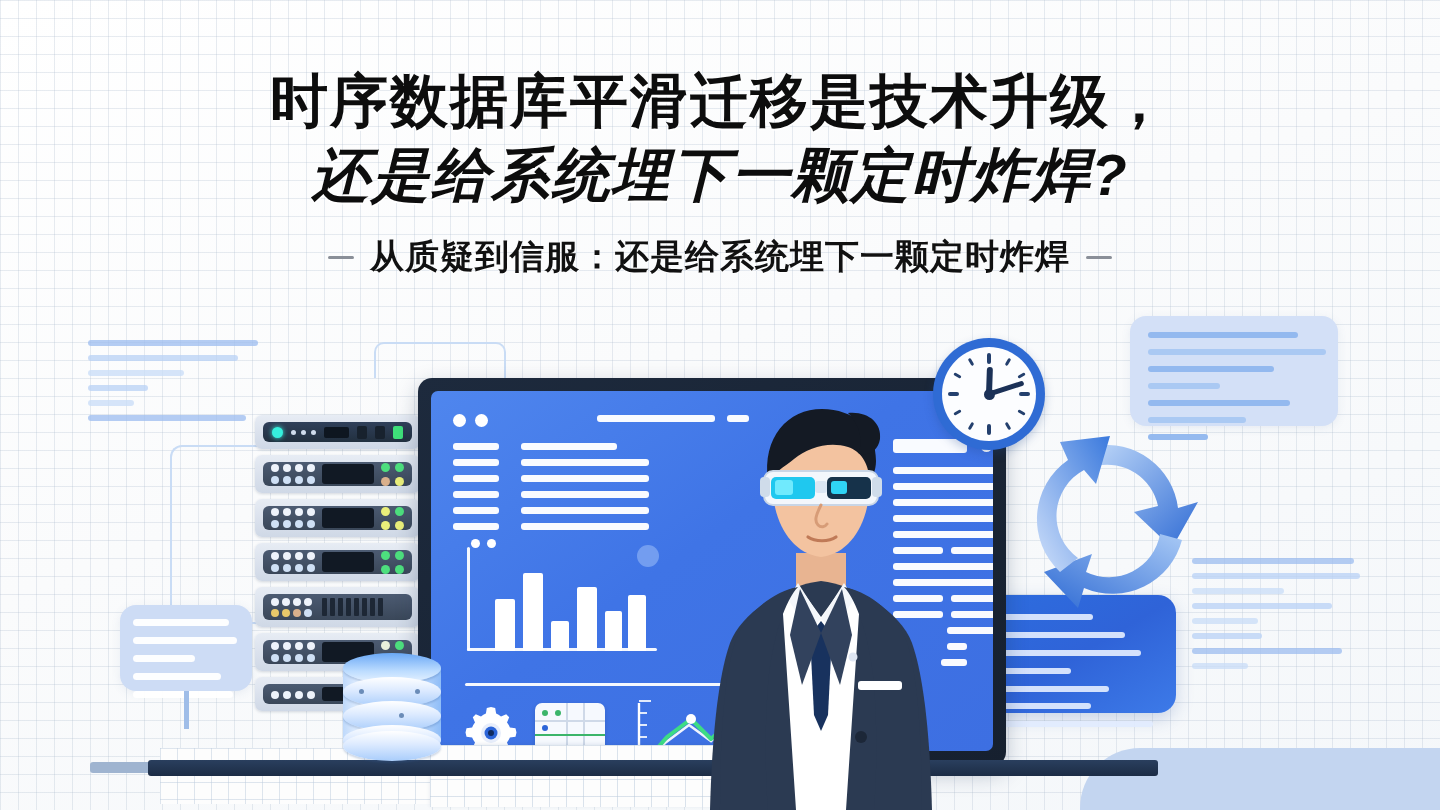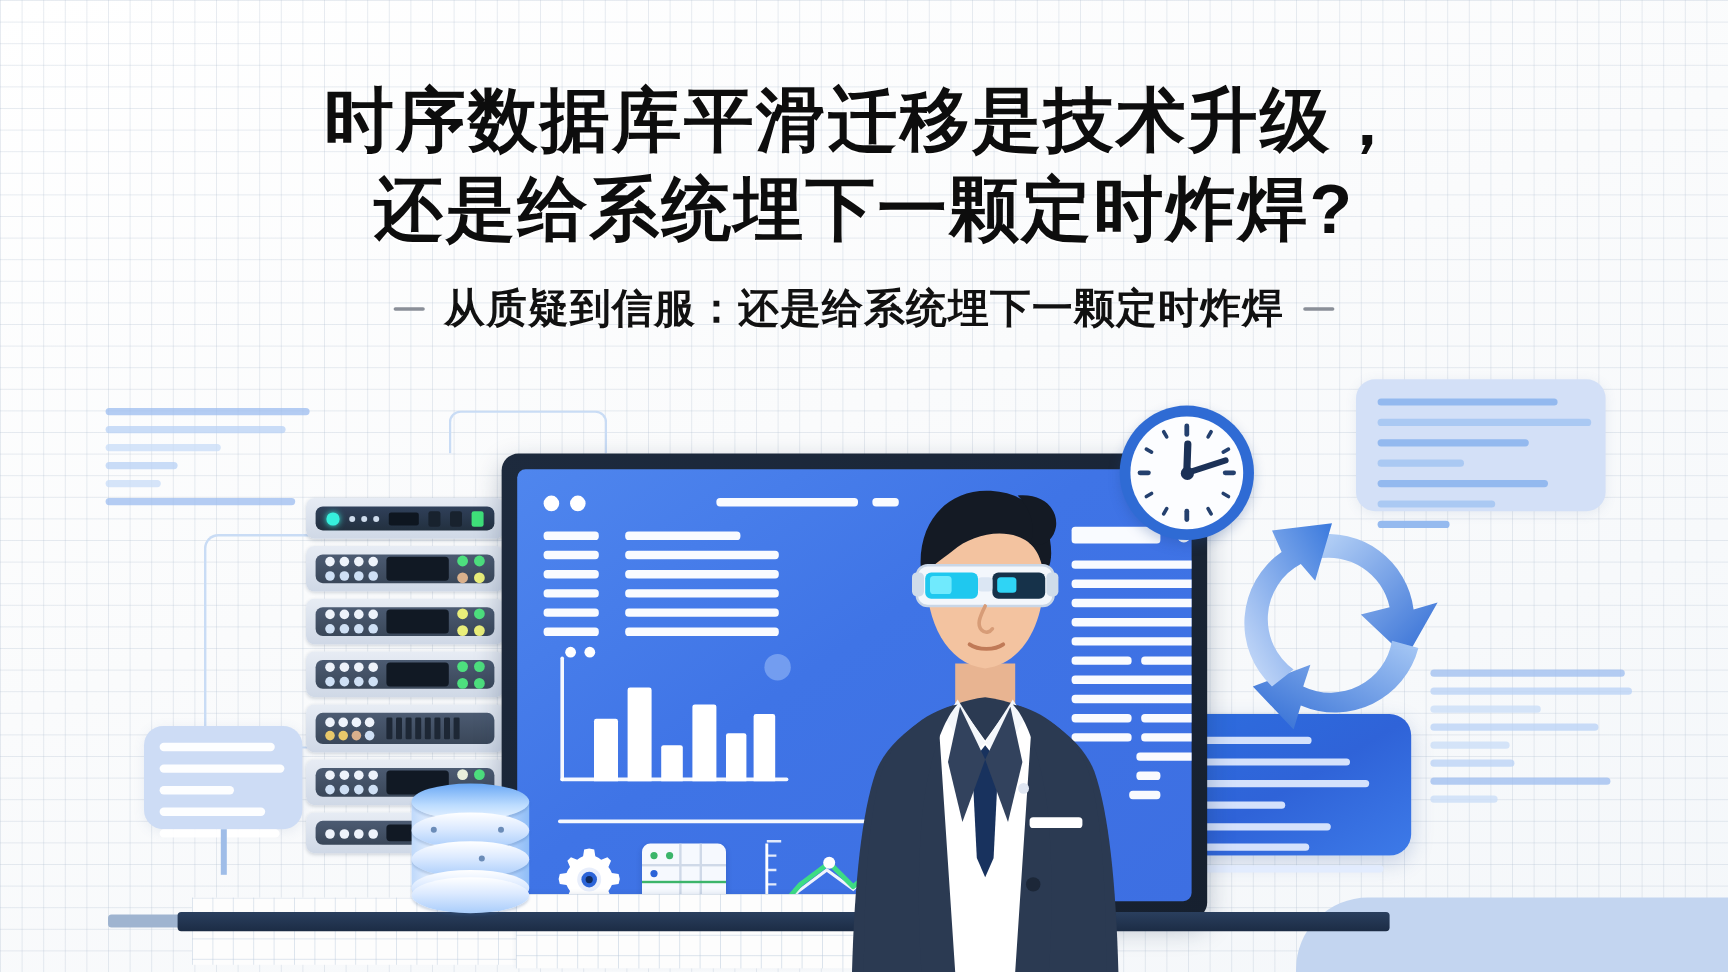--- a/index.html
+++ b/index.html
@@ -19,21 +19,21 @@
   }
   
   .header{position:absolute;left:0;top:0;width:1440px;text-align:center;z-index:40;margin-top:20px;}
   .title-line{
     font-weight:900;color:#0d0d0d;letter-spacing:2px;
     font-size:58px;line-height:1.14;
     text-shadow:0 2px 0 rgba(255,255,255,.85);
     white-space:nowrap;
   }
   .title-line.l1{margin-top:48px;}
-  .title-line.l2{margin-top:8px;}
+  .title-line.l2{margin-top:8px;font-style:italic;}
   .subwrap{
     margin-top:26px;display:flex;align-items:center;justify-content:center;gap:16px;
   }
   .sub-dash{width:26px;height:3px;background:#8a8f98;border-radius:2px;}
   .subtitle{
     font-weight:800;font-size:34px;color:#111;letter-spacing:1px;white-space:nowrap;
     text-shadow:0 1px 0 rgba(255,255,255,.8);
   }
   
   .scene{position:absolute;left:0;top:300px;width:1440px;height:510px;}

